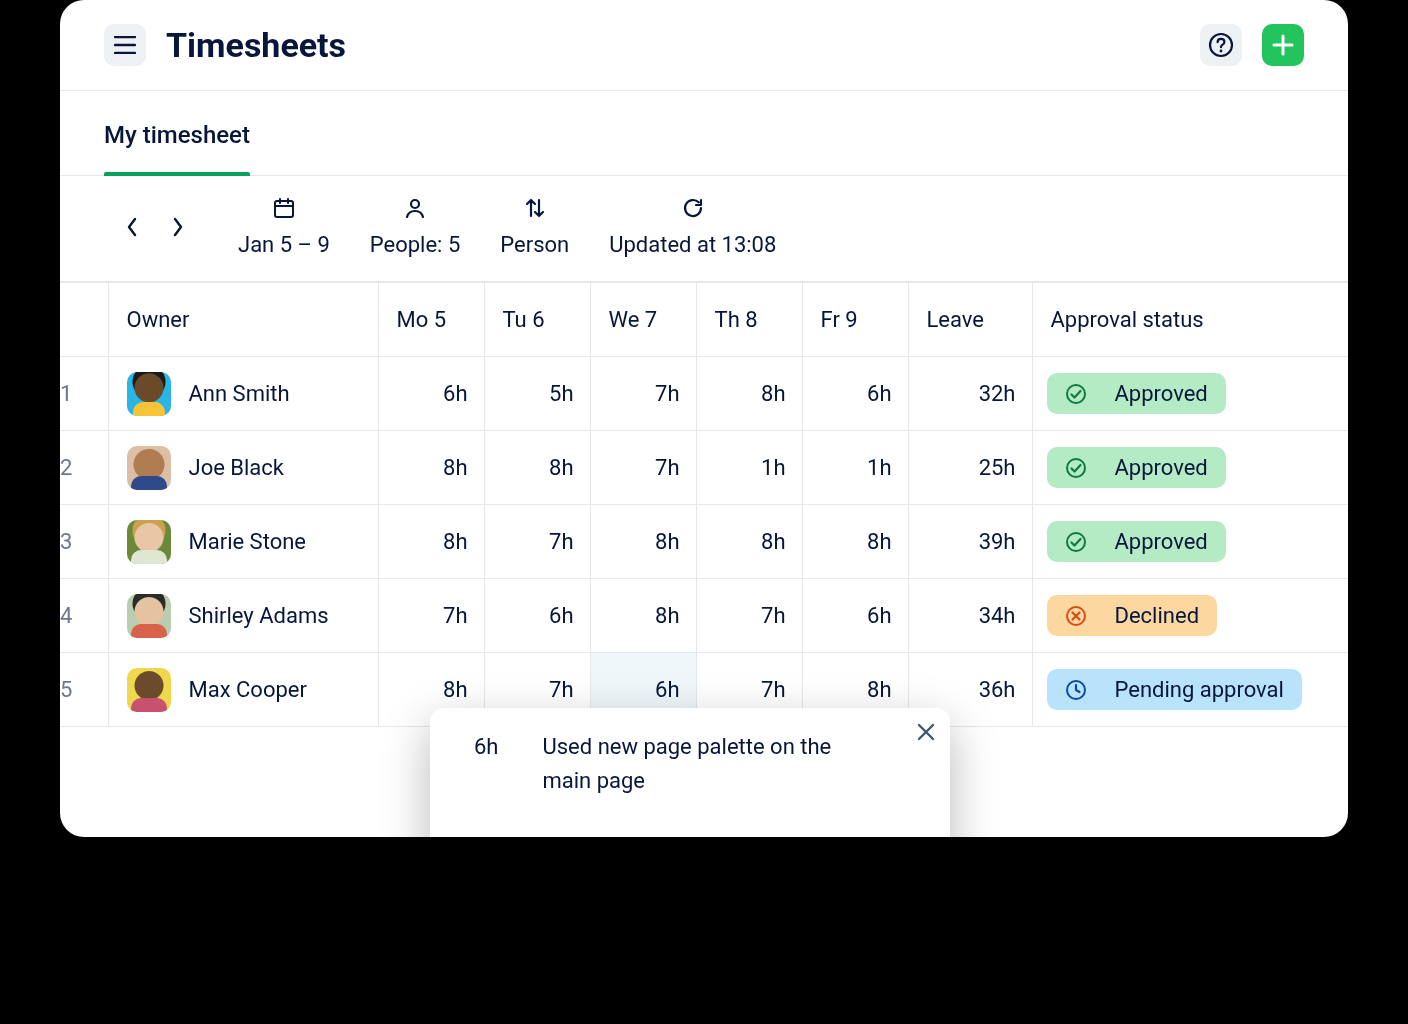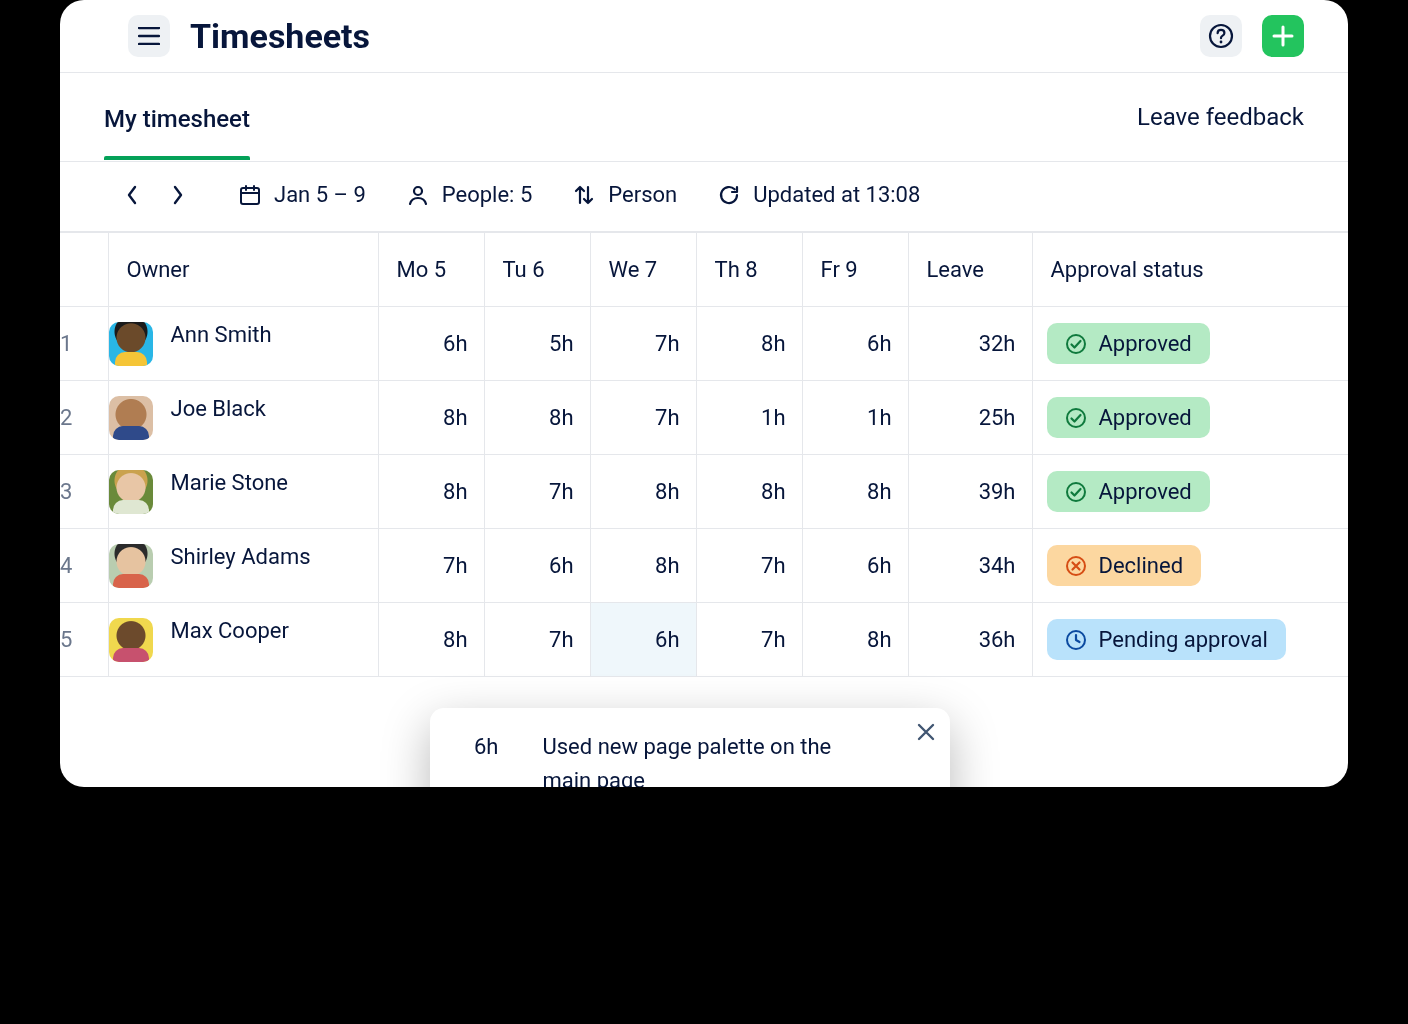--- a/index.html
+++ b/index.html
@@ -26,23 +26,22 @@
     width:1288px;
     margin:0 auto;
     background:#fff;
     border-radius:24px;
     overflow:visible;
     position:relative;
   }
   .header{
     display:flex;
     align-items:center;
-    padding:15px 44px;
+    padding:24px 44px;
     gap:20px;
-    margin-left:24px;
   }
   .hamburger{
     width:42px;height:42px;border-radius:10px;background:#eef1f4;display:flex;align-items:center;justify-content:center;
   }
   .page-title{font-size:34px;font-weight:700;}
   .header-spacer{flex:1;}
   .iconbtn{
     width:42px;height:42px;border-radius:10px;display:flex;align-items:center;justify-content:center;
   }
   .help{background:#eef1f4;}
@@ -55,48 +54,48 @@
     padding:30px 0 26px 0;font-size:24px;color:#6b778c;position:relative;cursor:pointer;
   }
   .tab.active{color:var(--ink);font-weight:500;}
   .tab.active::after{
     content:"";position:absolute;left:0;right:0;bottom:-1px;height:4px;background:var(--green);border-radius:2px 2px 0 0;
   }
   .feedback{margin-left:auto;font-size:24px;color:var(--ink);padding:30px 0;}
   .toolbar{
     display:flex;align-items:center;gap:40px;padding:20px 44px 24px 56px;font-size:22px;
   }
-  .tool{display:flex;align-items:center;gap:12px;}
+  .tool{display:flex;align-items:center;gap:12px;flex-direction:column;}
   .navarrow{width:32px;display:flex;align-items:center;justify-content:center;color:#6b7280;}
   .navpair{display:flex;gap:14px;margin-right:4px;}
   .table{
     width:100%;
     border-top:1px solid var(--border);
   }
   .table-inner{width:100%;border-collapse:collapse;border-radius:26px;}
   .table-inner th,.table-inner td{
     border:1px solid var(--border);
     padding:0;
     font-weight:400;
     font-size:22px;
     text-align:left;
   }
   .table-inner th{height:74px;color:var(--ink);}
   .table-inner td{height:74px;}
   .col-idx{width:48px;text-align:center;color:#6b778c;}
   .col-owner{width:270px;}
-  .owner-cell{display:flex;gap:18px;}
+  .owner-cell{display:flex;align-items:center;gap:18px;padding-left:18px;}
   .avatar{width:44px;height:44px;border-radius:10px;flex:0 0 44px;}
   .col-day{width:106px;}
   .day-val{text-align:right;padding-right:16px;display:block;}
   .col-total{width:124px;}
   .col-status{}
   .th-pad{padding-left:18px;display:block;}
   .status-cell{padding:0 14px;}
-  .badge{display:inline-flex;align-items:center;gap:12px;padding:8px 18px;border-radius:10px;font-size:22px;}
+  .badge{display:inline-flex;align-items:center;gap:28px;padding:8px 18px;border-radius:10px;font-size:22px;}
   .badge.approved{background:var(--green-bg);}
   .badge.declined{background:var(--orange-bg);}
   .badge.pending{background:var(--blue-bg);}
   .cell-hi{background:#eff7fb;}
   .table-inner tr th:first-child,
   .table-inner tr td:first-child{border-left:none;}
   .table-inner tr th:last-child,
   .table-inner tr td:last-child{border-right:none;}
 
   .popover{
@@ -156,21 +155,20 @@
       <svg width="22" height="22" viewBox="0 0 22 22">
           <path d="M11 2v18M2 11h18" stroke="#fff" stroke-width="3" stroke-linecap="round"></path>
         </svg>
     </div>
   </div>
 
   <div class="divider"></div>
 
   <div class="tabs">
     <div class="tab active">My timesheet</div>
-    <div class="feedback">Leave feedback</div>
   </div>
 
   <div class="divider"></div>
 
   <div class="toolbar">
     <div class="navpair">
       <div class="navarrow">
         <svg width="12" height="20" viewBox="0 0 12 20">
             <path d="M9 2 3 10l6 8" fill="none" stroke="#07163b" stroke-width="2.4" stroke-linecap="round" stroke-linejoin="round"></path>
           </svg>

